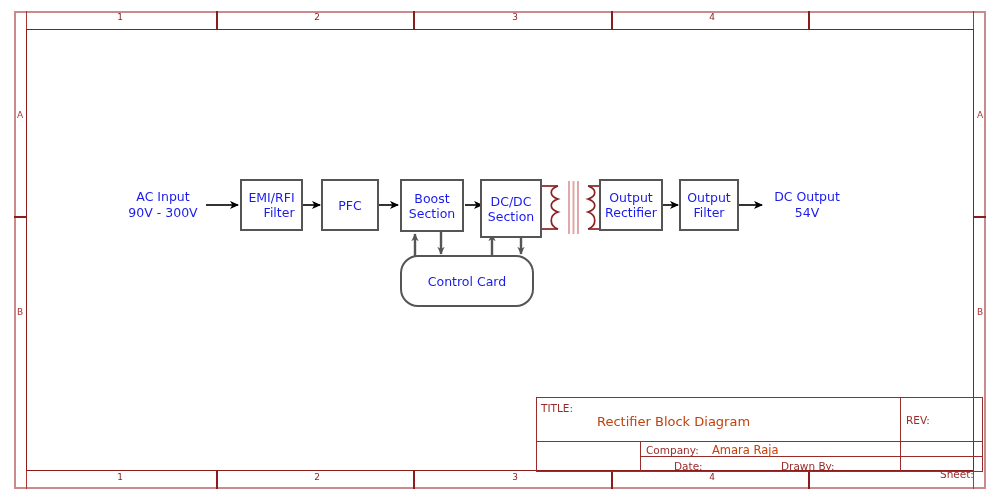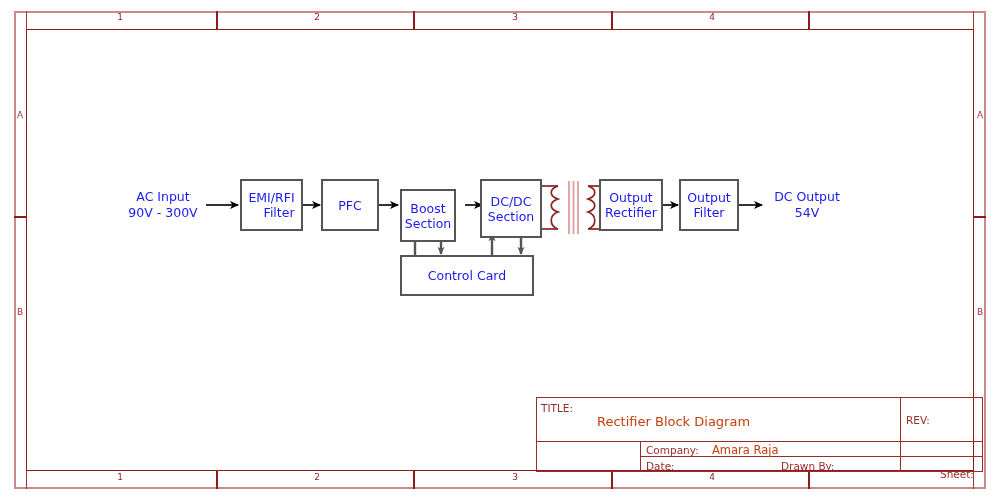--- a/index.html
+++ b/index.html
@@ -226,33 +226,33 @@
   <div class="lbl" style="left:118px; top:189px; width:90px;">AC Input
 90V - 300V</div>
   <div class="lbl" style="left:762px; top:189px; width:90px;">DC Output
 54V</div>
 
   <div class="blk" style="left:240px; top:179px; width:63px; height:52px;text-align:right;">EMI/RFI
 Filter</div>
 
   <div class="blk" style="left:321px; top:179px; width:58px; height:52px;">PFC</div>
 
-  <div class="blk" style="left:400px; top:189px; width:56px; height:53px;">Boost
+  <div class="blk" style="left:400px; top:179px; width:64px; height:53px;">Boost
 Section</div>
 
   <div class="blk" style="left:480px; top:179px; width:62px; height:59px;">DC/DC
 Section</div>
 
   <div class="blk" style="left:599px; top:179px; width:64px; height:52px;">Output
 Rectifier</div>
 
   <div class="blk" style="left:679px; top:179px; width:60px; height:52px;">Output
 Filter</div>
 
-  <div class="blk" style="left:400px; top:255px; width:134px; height:41px;">Control Card</div>
+  <div class="blk" style="left:400px; top:255px; width:134px; height:52px;border-radius:18px;">Control Card</div>
 
   <div class="tb" style="left:536px; top:397px; width:447px; height:75px;"></div>
 
   <div class="tb" style="left:536px; top:397px; width:447px; height:45px; border-width:1.5px;"></div>
 
   <div class="tb" style="left:900px; top:397px; width:83px; height:75px;"></div>
 
   <div class="tb" style="left:900px; top:397px; width:83px; height:45px;"></div>
 
   <div class="tb" style="left:536px; top:441px; width:105px; height:31px;"></div>
@@ -265,19 +265,19 @@
 
   <div class="tb-lbl" style="left:906px; top:414px;">REV:</div>
   <div class="tb-val" style="left:946px; top:412px; font-size:11px;"></div>
 
   <div class="tb-lbl" style="left:646px; top:444px;">Company:</div>
   <div class="tb-val" style="left:712px; top:443px; font-size:11.5px;">Amara Raja</div>
 
   <div class="tb-lbl" style="left:906px; top:468px;margin-left:34px;">Sheet:</div>
   <div class="tb-val" style="left:952px; top:443px; font-size:11px;"></div>
 
-  <div class="tb-lbl" style="left:646px; top:460px;">Date:</div>
+  <div class="tb-lbl" style="left:674px; top:460px;">Date:</div>
   <div class="tb-val" style="left:700px; top:459px; font-size:11px;"></div>
 
   <div class="tb-lbl" style="left:781px; top:460px;">Drawn By:</div>
   <div class="tb-val" style="left:850px; top:459px; font-size:11px;"></div>
 
 </div>
 
 </body></html>

